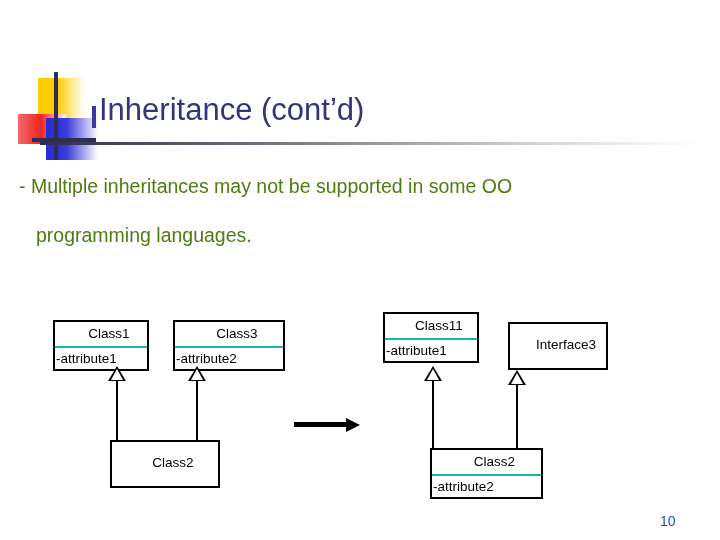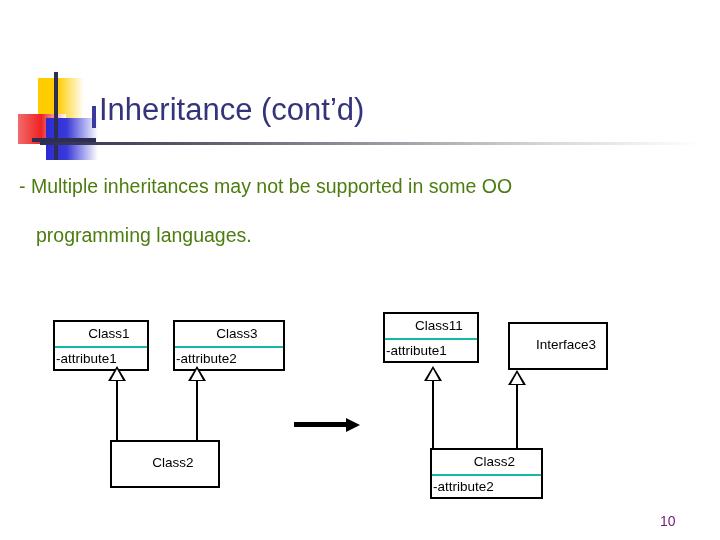--- a/index.html
+++ b/index.html
@@ -168,21 +168,21 @@
     border-top: 7px solid transparent;
     border-bottom: 7px solid transparent;
     border-left: 14px solid #000000;
   }
 
   
   #page-number {
     position: absolute;
     left: 660px; top: 513px;
     font-size: 14px;
-    color: #701a75;
+    color: #1d4ed8;
   }
 </style>
 </head>
 <body>
 
 <div id="slide-header">
 
   <div id="logo-mark">
     <div class="logo-yellow"></div>
     <div class="logo-red"></div>

